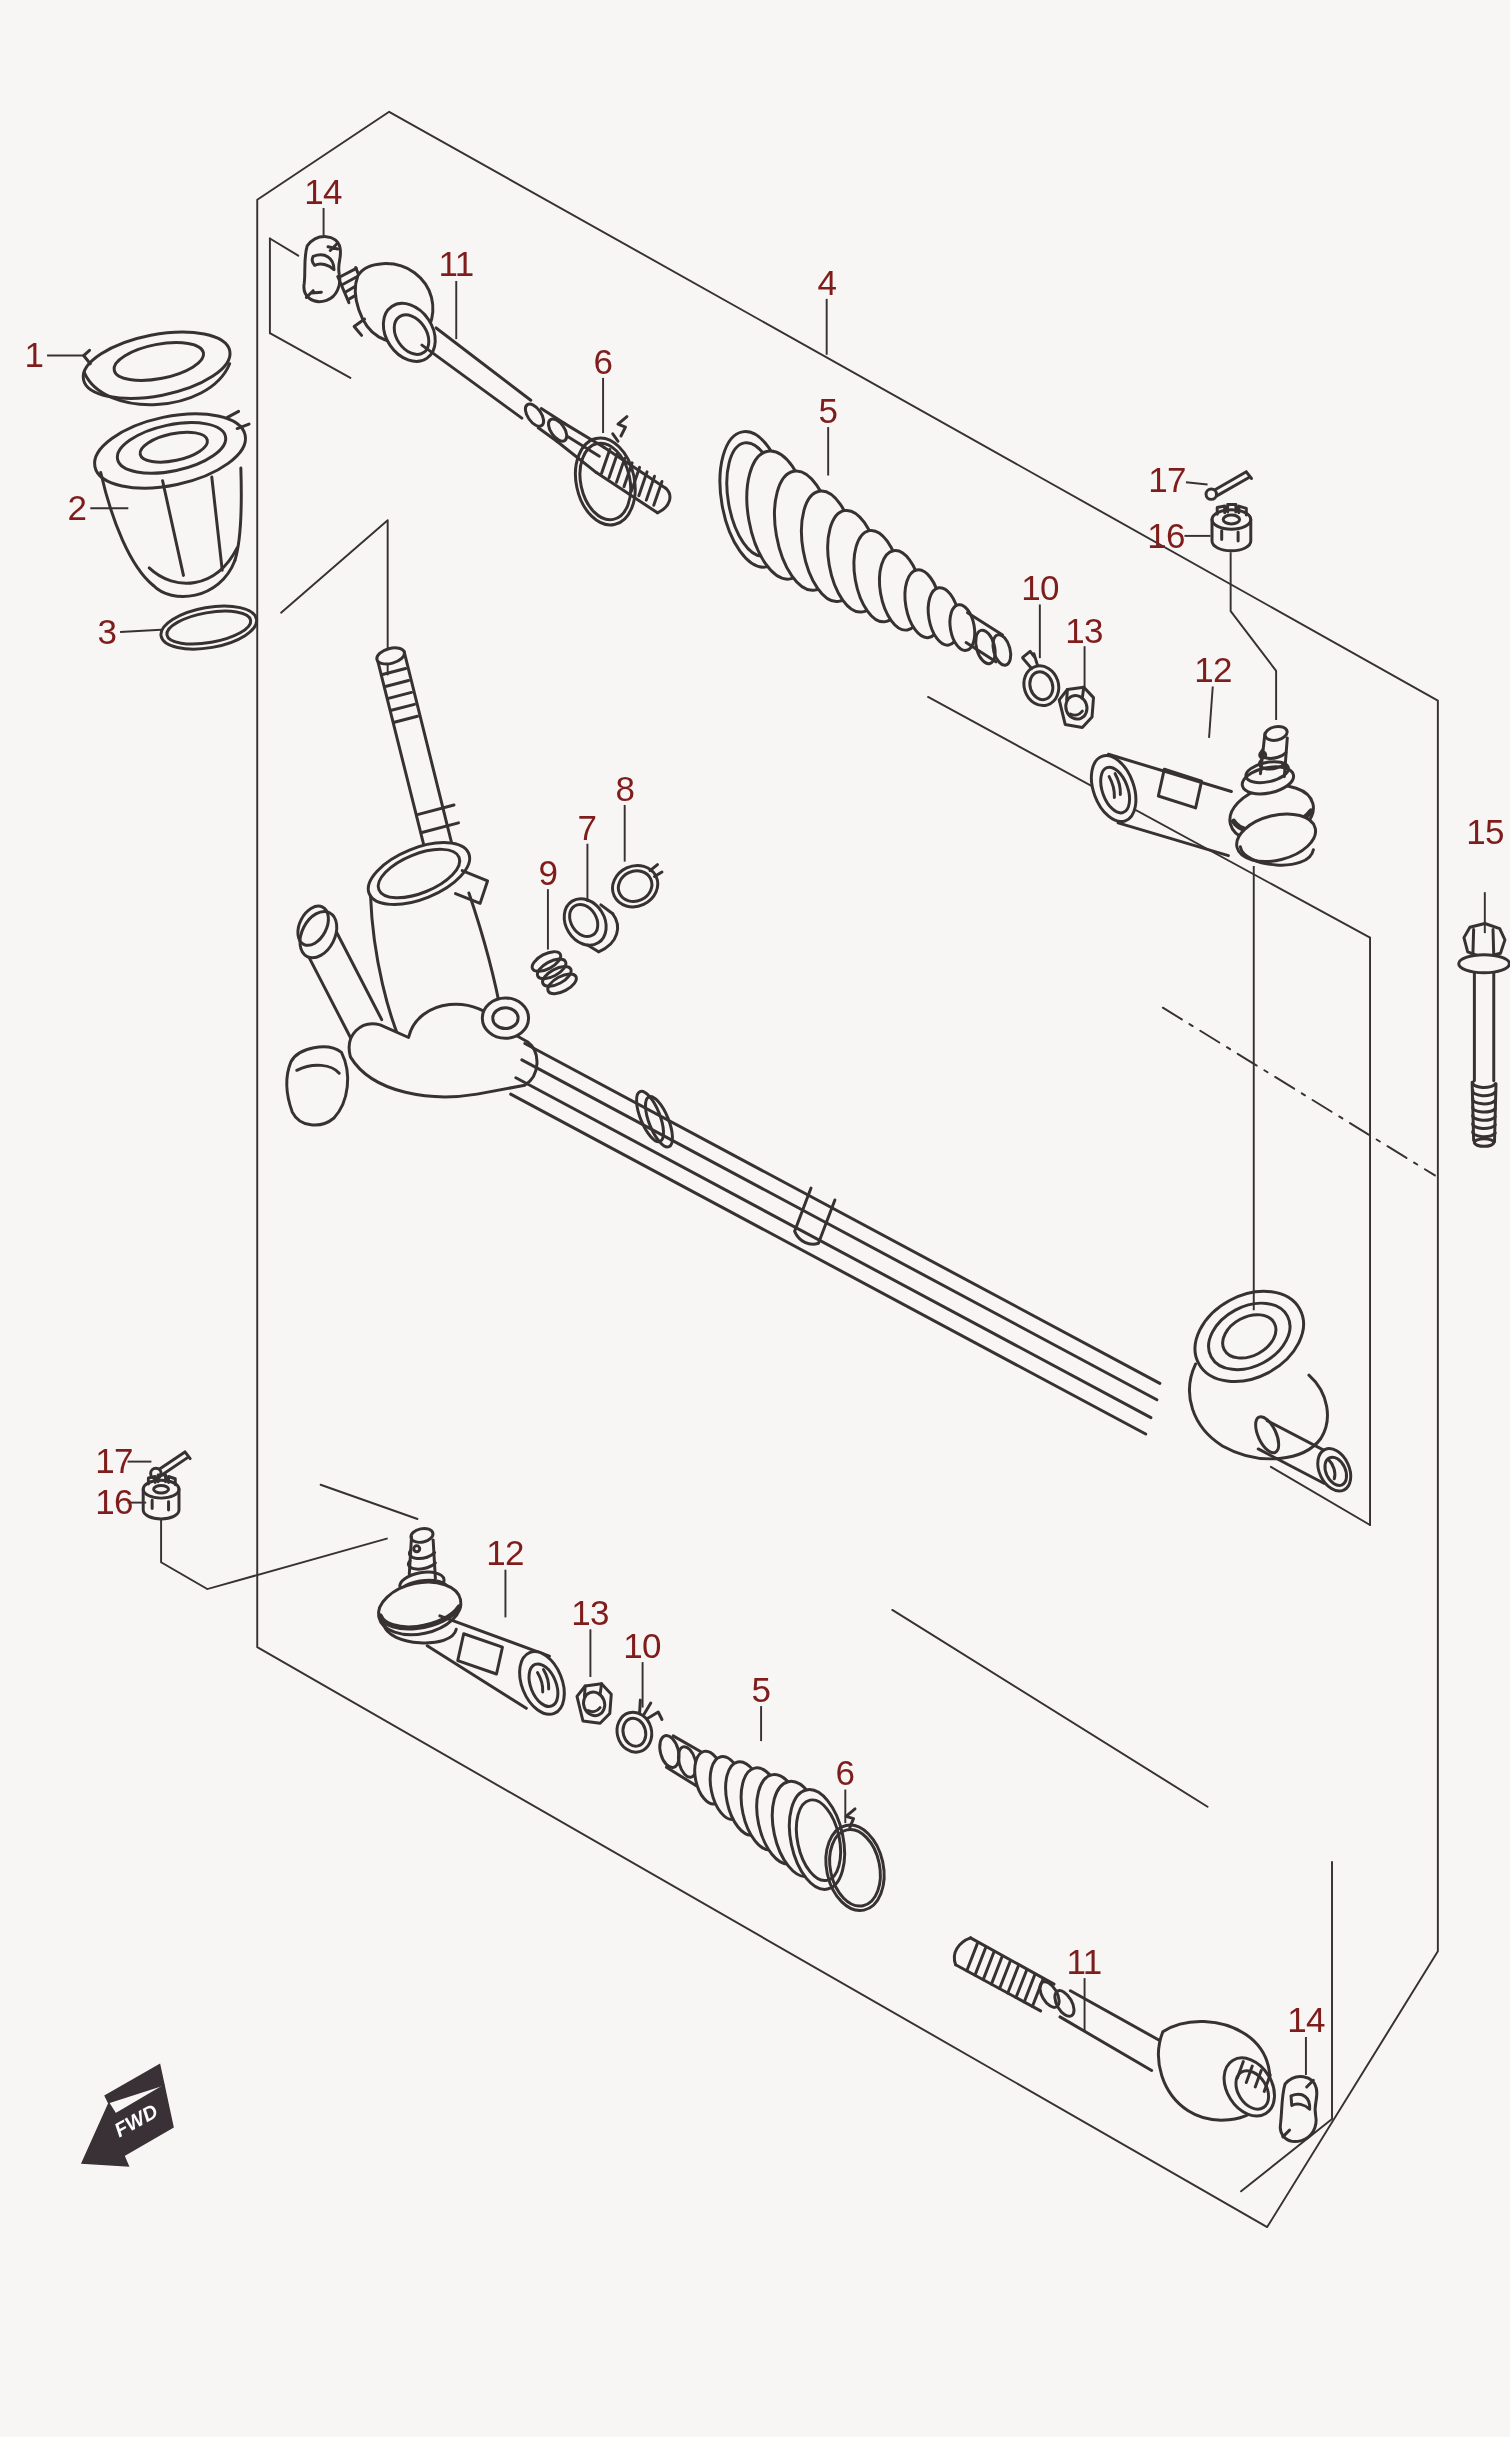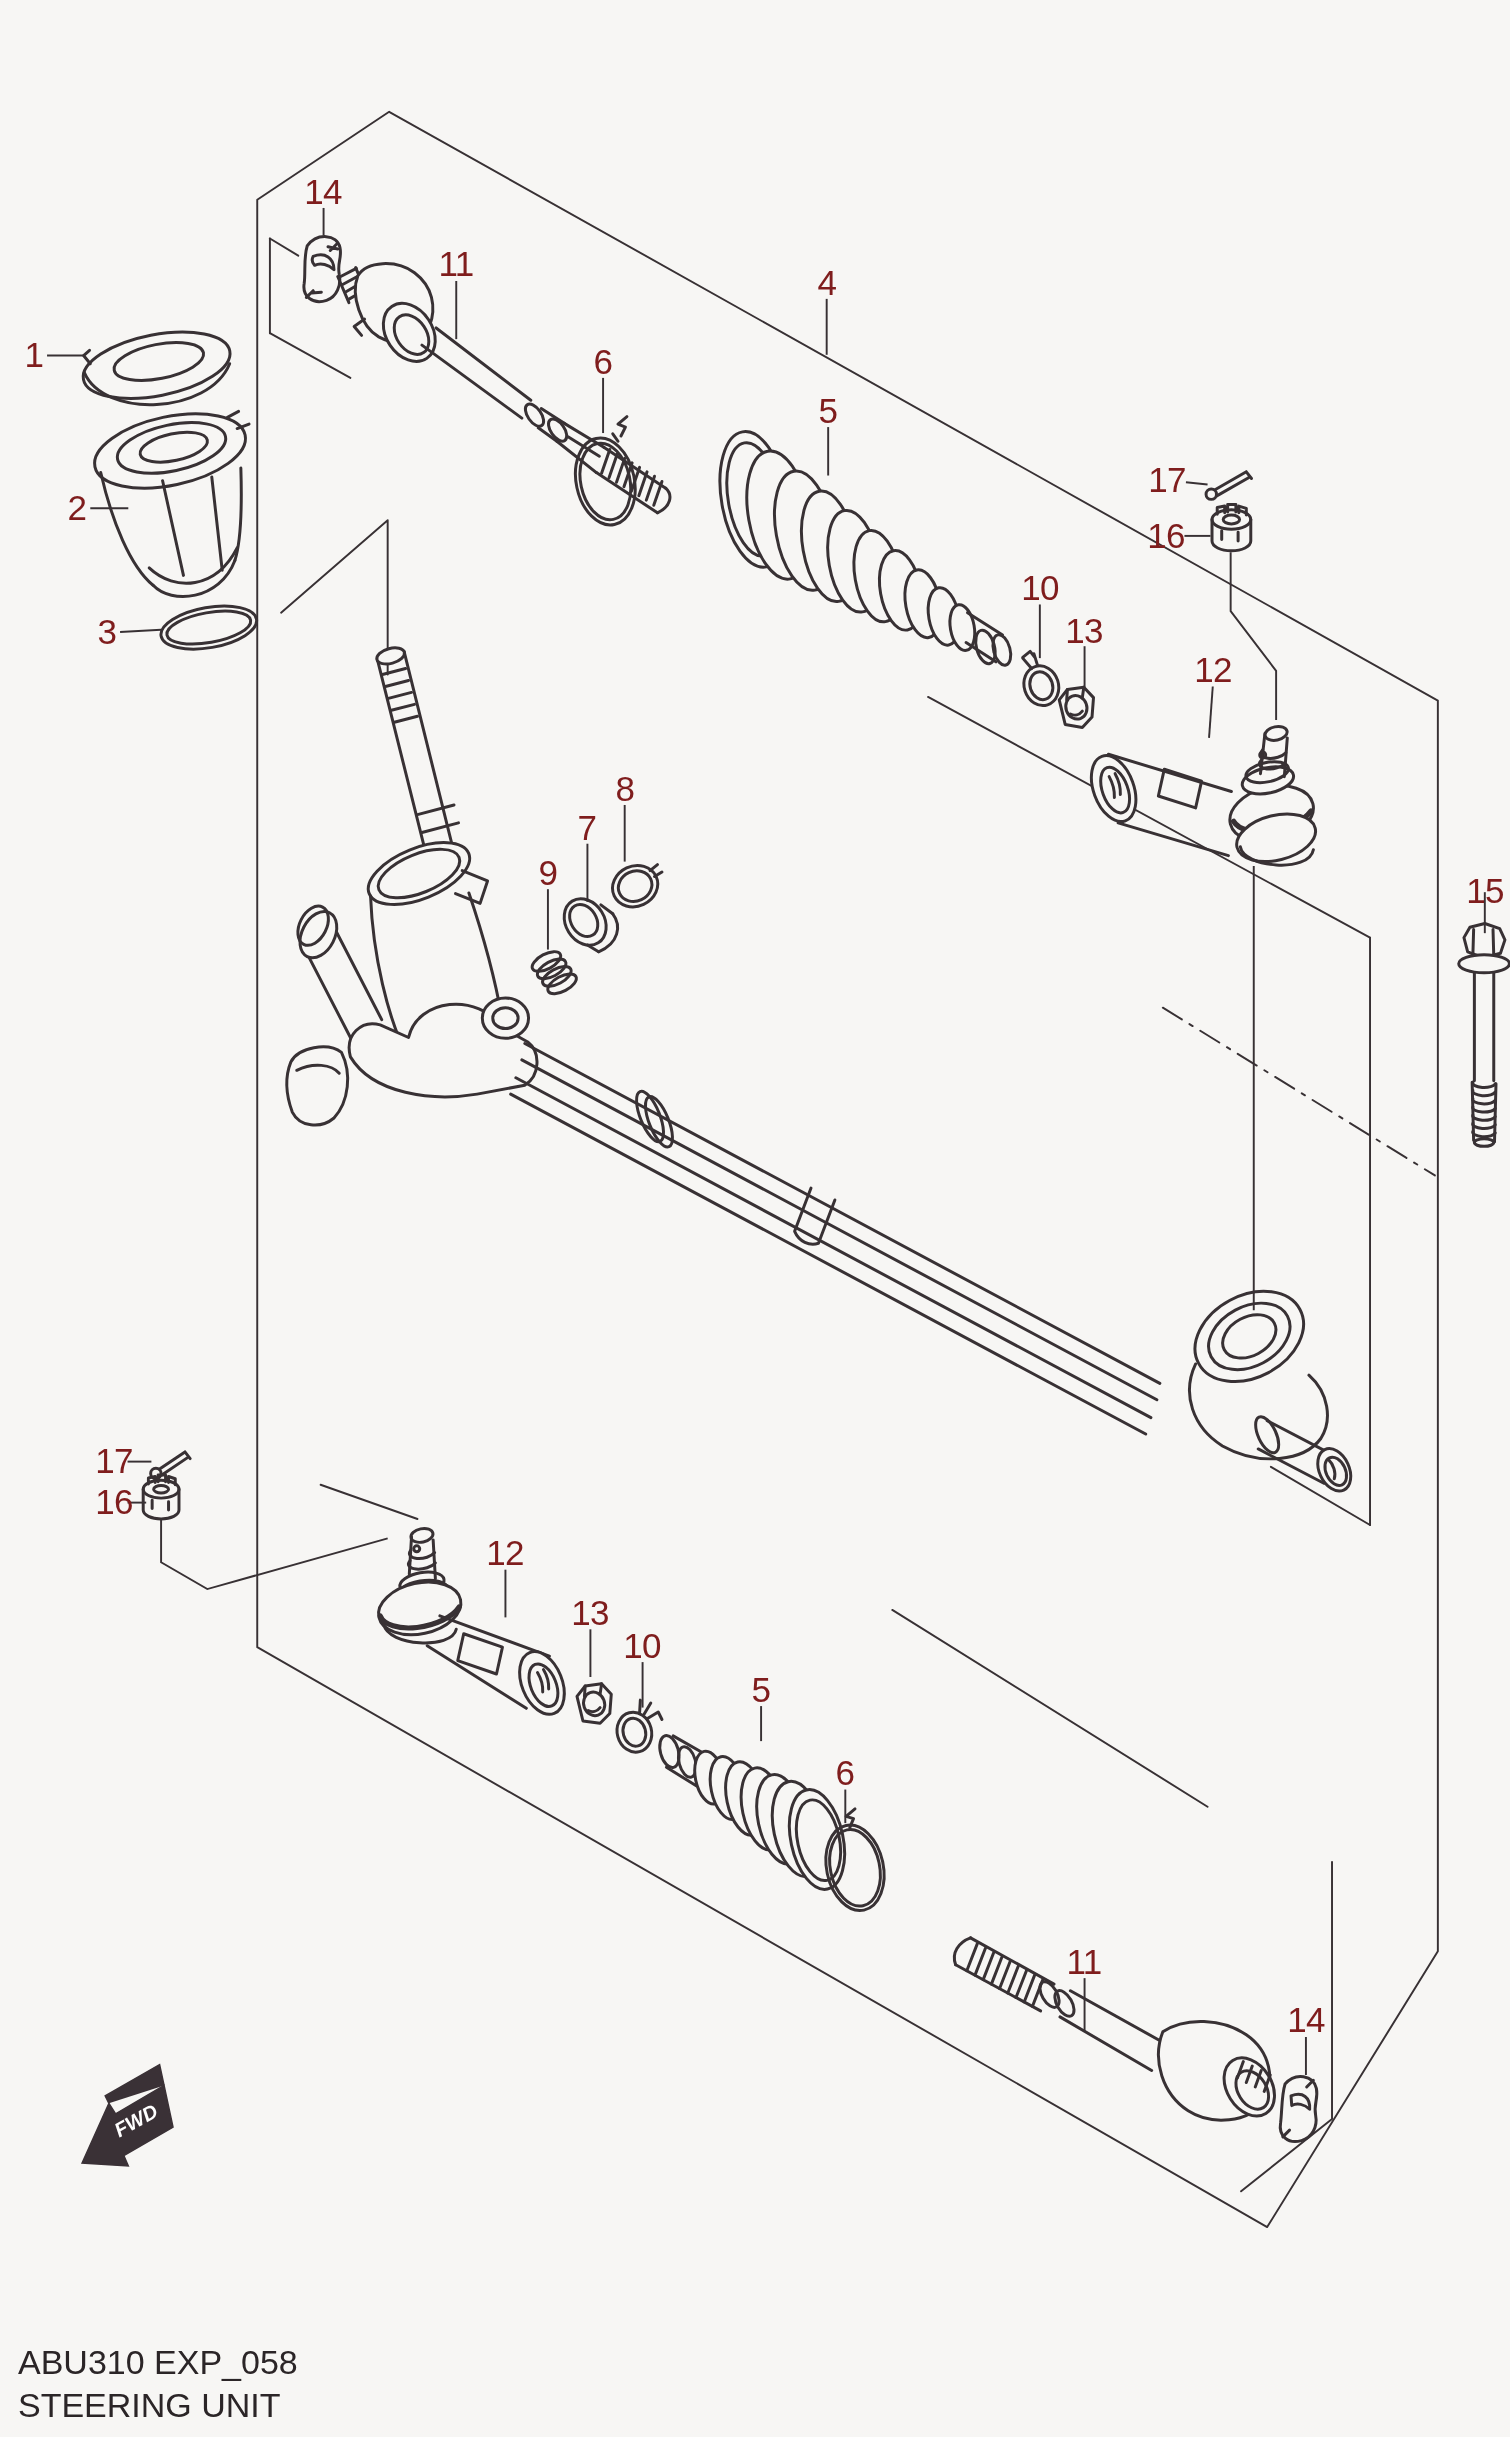--- a/index.html
+++ b/index.html
@@ -350,35 +350,31 @@
       <div class="callout" style="left: 323px; top: 192px;">14</div>
       <div class="callout" style="left: 456px; top: 264px;">11</div>
       <div class="callout" style="left: 603px; top: 362px;">6</div>
       <div class="callout" style="left: 827px; top: 283px;">4</div>
       <div class="callout" style="left: 828px; top: 411px;">5</div>
       <div class="callout" style="left: 1167px; top: 480px;">17</div>
       <div class="callout" style="left: 1166px; top: 536px;">16</div>
       <div class="callout" style="left: 1040px; top: 588px;">10</div>
       <div class="callout" style="left: 1084px; top: 631px;">13</div>
       <div class="callout" style="left: 1213px; top: 670px;">12</div>
-      <div class="callout" style="left: 1485px; top: 891px;">15</div>
+      <div class="callout" style="left: 1485px; top: 832px;">15</div>
       <div class="callout" style="left: 625px; top: 789px;">8</div>
       <div class="callout" style="left: 587px; top: 828px;">7</div>
       <div class="callout" style="left: 548px; top: 873px;">9</div>
       <div class="callout" style="left: 114px; top: 1461px;">17</div>
       <div class="callout" style="left: 114px; top: 1502px;">16</div>
       <div class="callout" style="left: 505px; top: 1553px;">12</div>
       <div class="callout" style="left: 590px; top: 1613px;">13</div>
       <div class="callout" style="left: 642px; top: 1646px;">10</div>
       <div class="callout" style="left: 761px; top: 1690px;">5</div>
       <div class="callout" style="left: 845px; top: 1773px;">6</div>
       <div class="callout" style="left: 1084px; top: 1962px;">11</div>
       <div class="callout" style="left: 1306px; top: 2020px;">14</div>
     </div>
 
 
-  <div class="footer">
-    <div>ABU310 EXP_058</div>
-    <div>STEERING UNIT</div>
-  </div>
 
 </div>
 
 
 </body></html>

